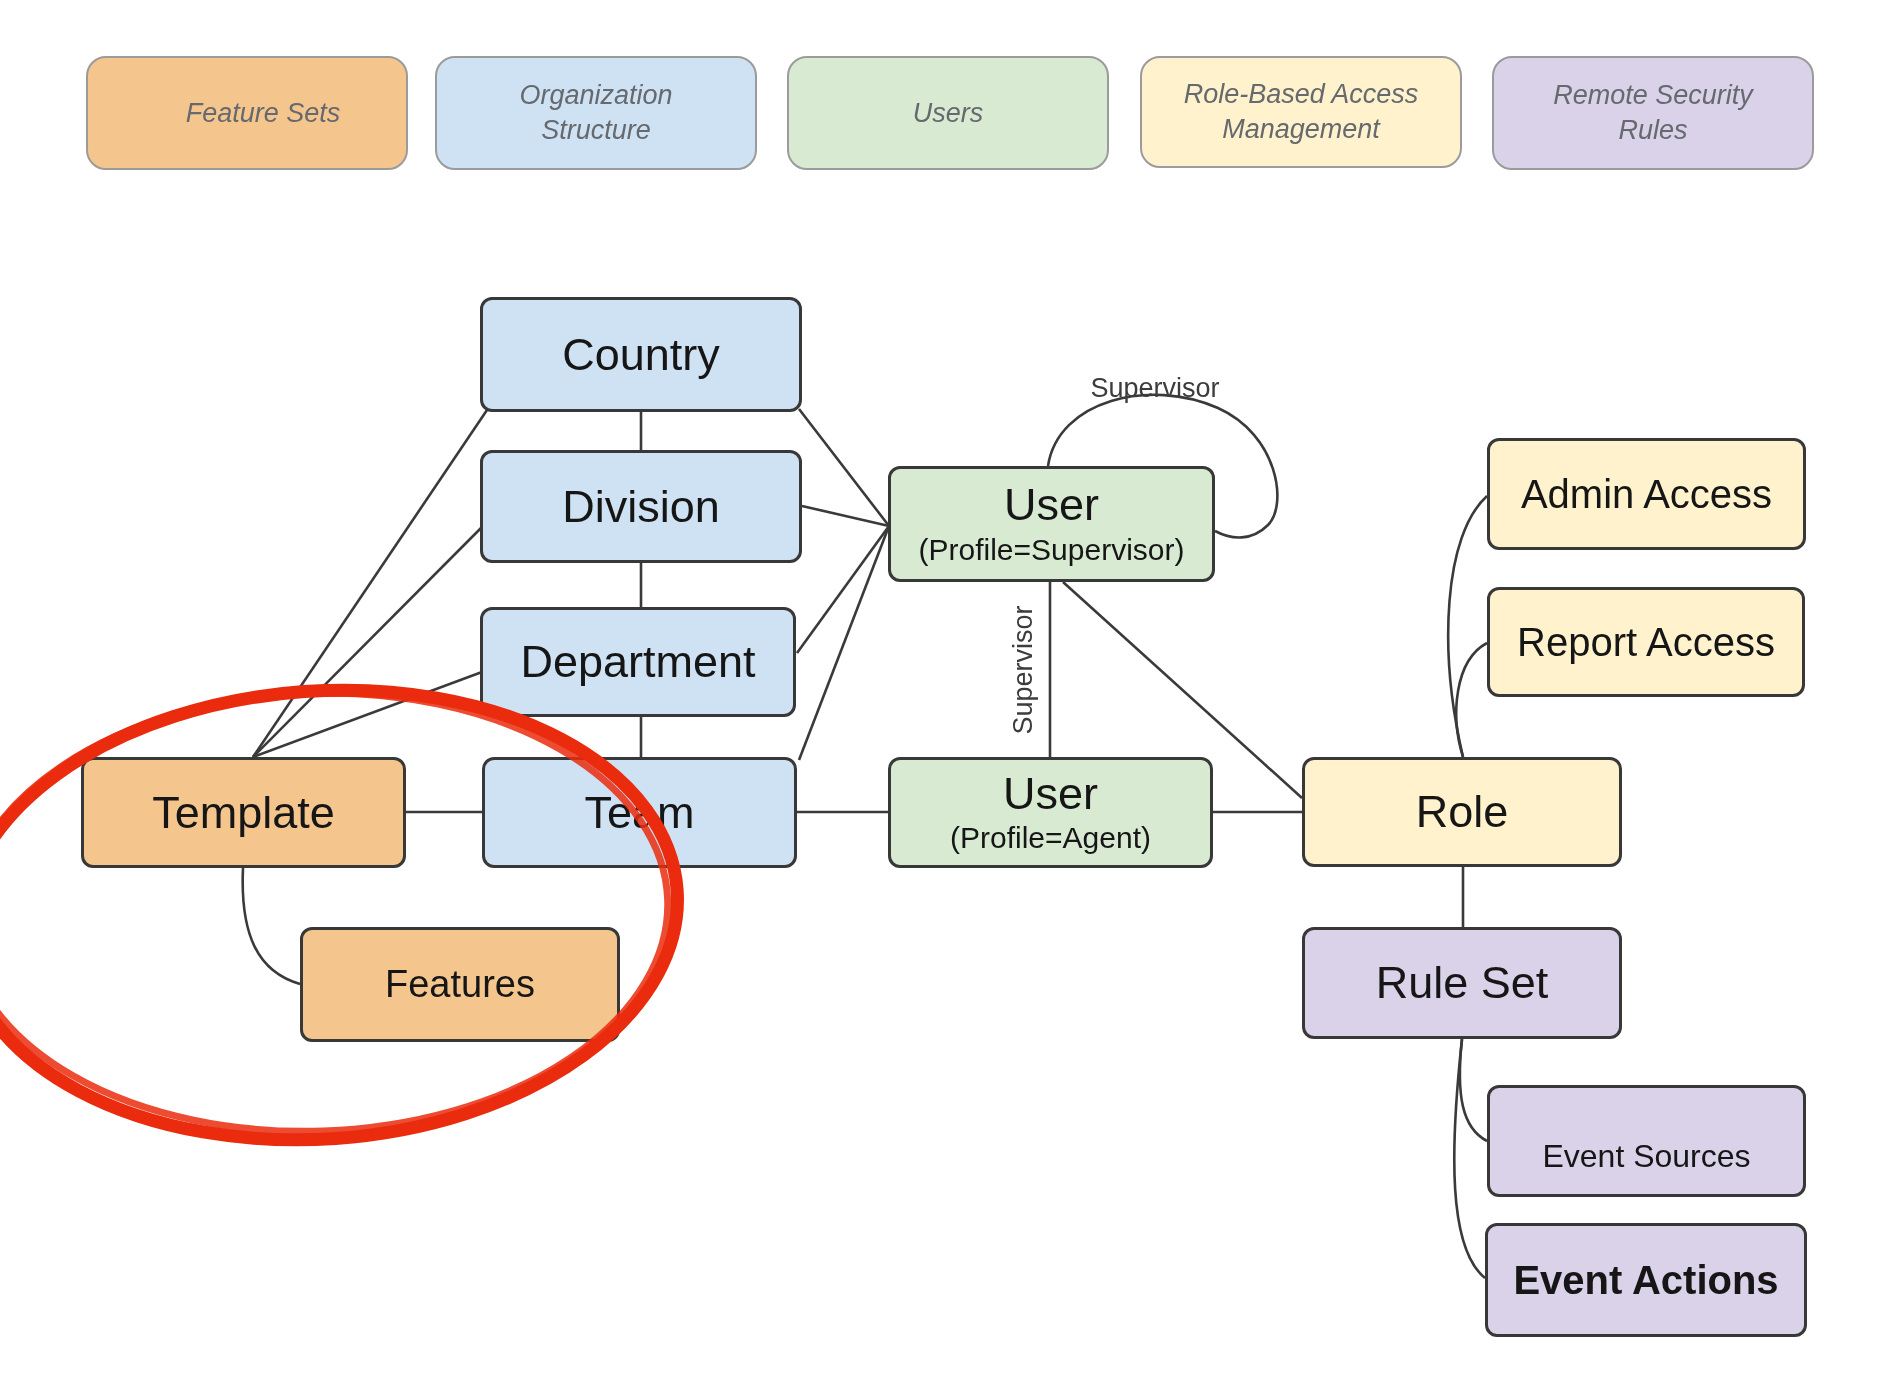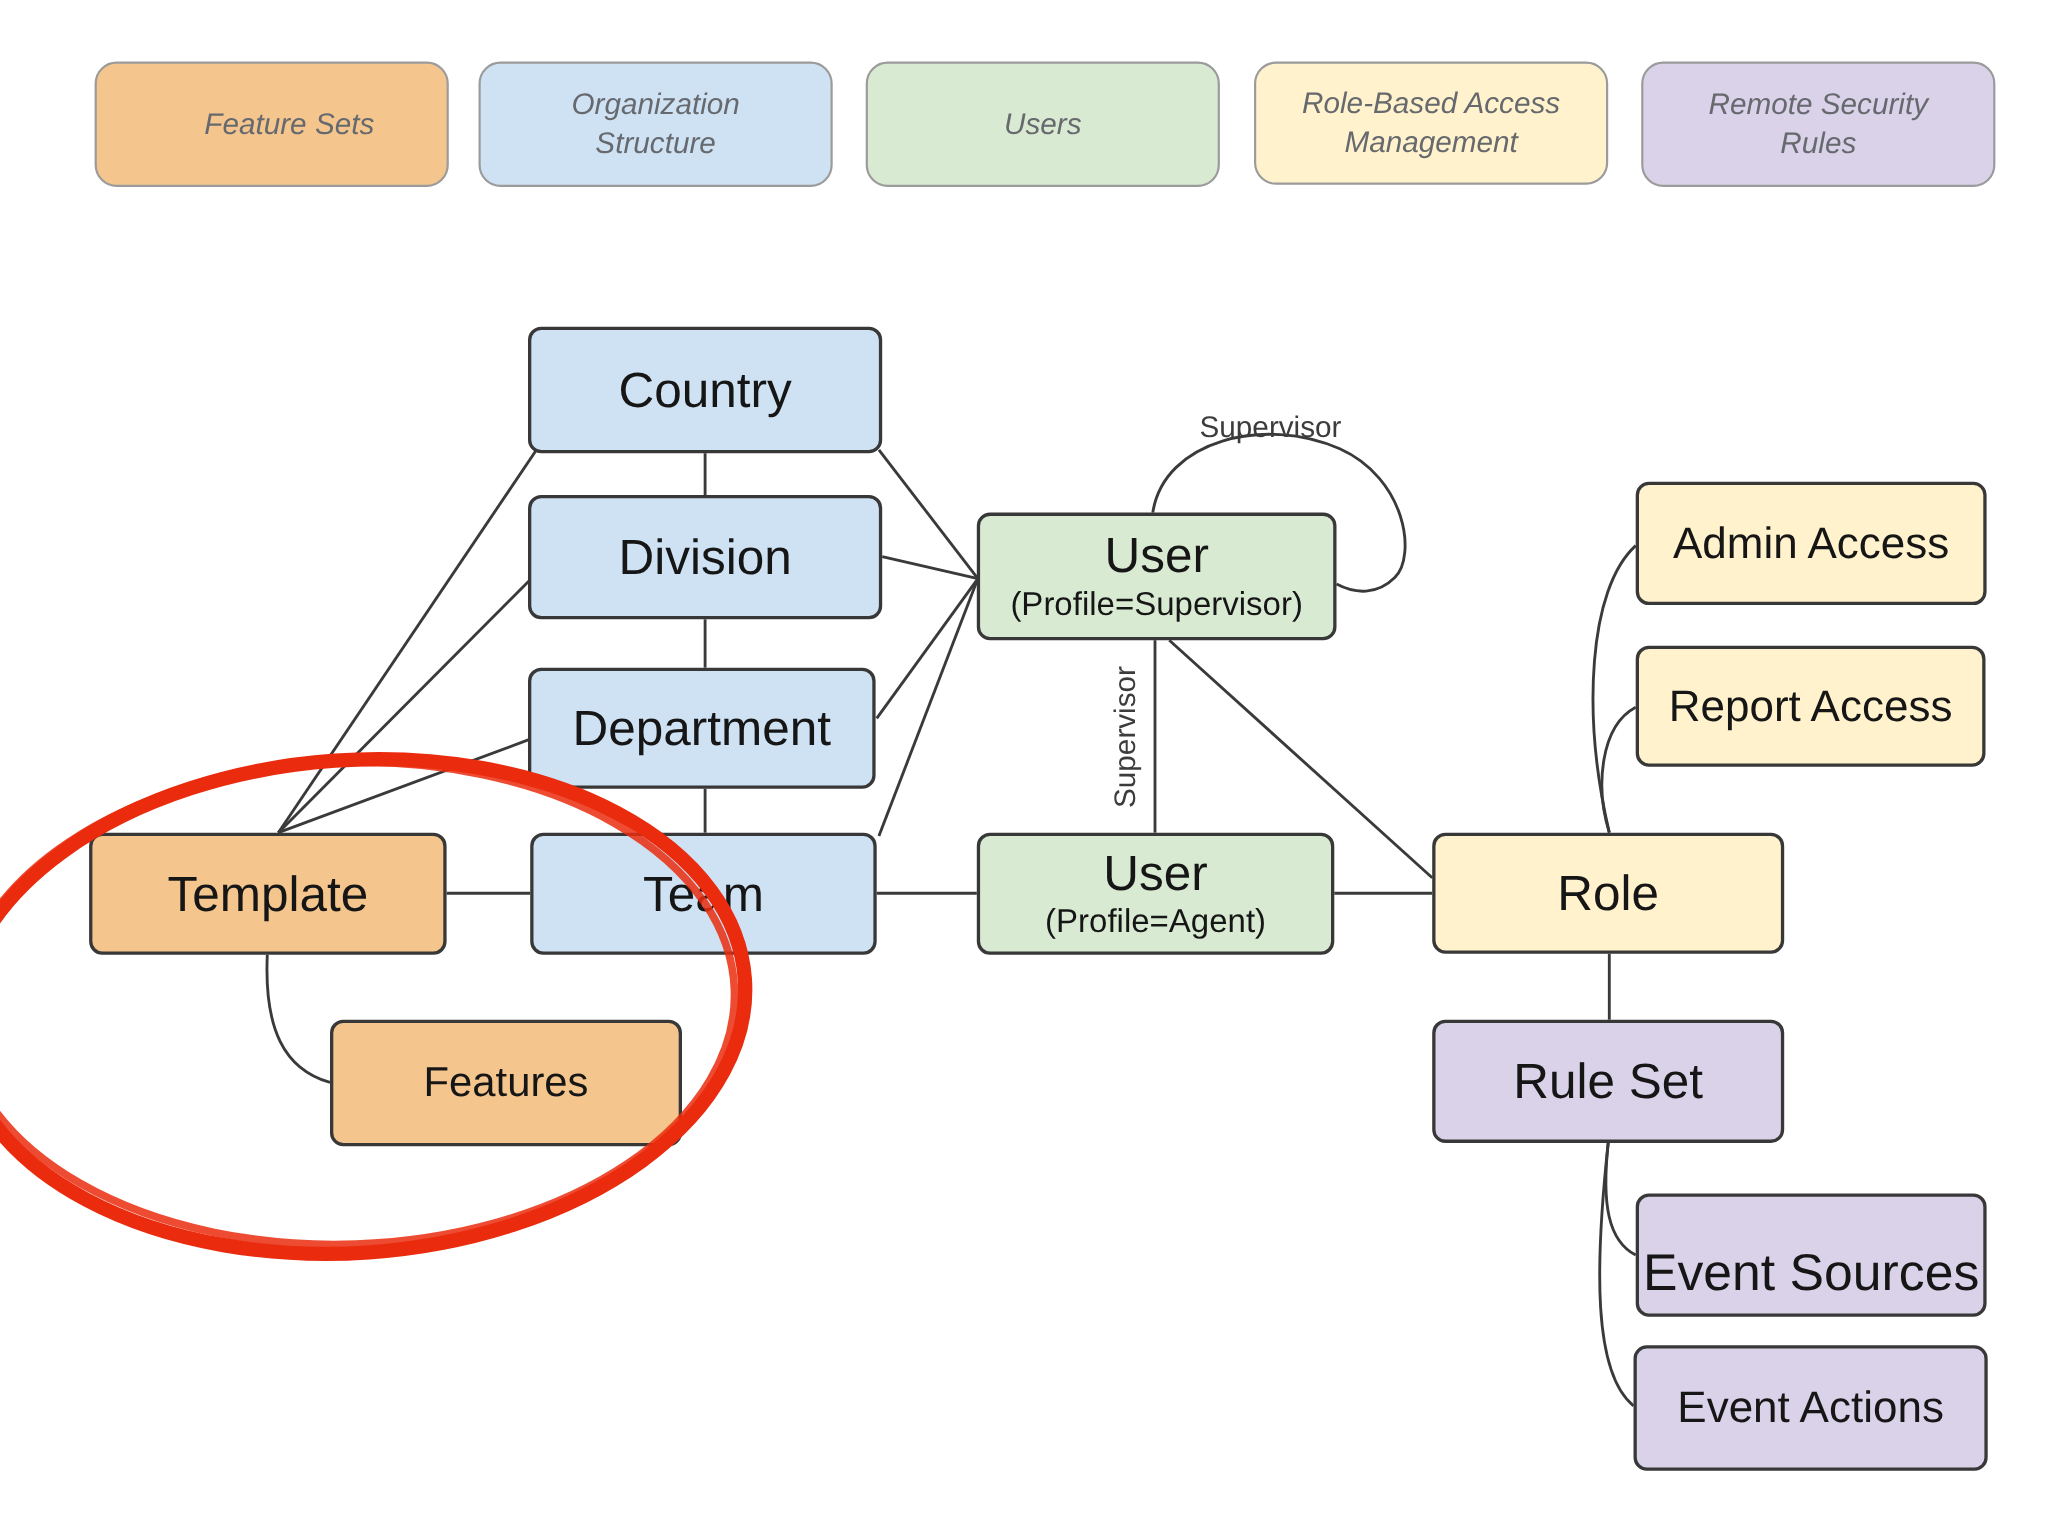--- a/index.html
+++ b/index.html
@@ -108,23 +108,23 @@
       <div class="box node-box" style="left: 1487px; top: 438px; width: 319px; height: 112px; background: rgb(255, 242, 204);">
         <div class="node-label" style="font-size: 40px;">Admin Access</div>
       </div>
       <div class="box node-box" style="left: 1487px; top: 587px; width: 318px; height: 110px; background: rgb(255, 242, 204);">
         <div class="node-label" style="font-size: 40px;">Report Access</div>
       </div>
       <div class="box node-box" style="left: 1302px; top: 927px; width: 320px; height: 112px; background: rgb(217, 210, 233);">
         <div class="node-label">Rule Set</div>
       </div>
       <div class="box node-box" style="left: 1487px; top: 1085px; width: 319px; height: 112px; background: rgb(217, 210, 233);">
-        <div class="node-label" style="font-size: 47px; margin-top: 32px;">Event Sources</div>
+        <div class="node-label" style="font-size: 32px; margin-top: 32px;">Event Sources</div>
       </div>
-      <div class="box node-box" style="left: 1485px; top: 1223px; width: 322px; height: 114px; background: rgb(217, 210, 233);">
+      <div class="box node-box" style="left: 1485px; top: 1223px; width: 322px; height: 114px; background: rgb(217, 210, 233); font-weight: bold;">
         <div class="node-label" style="font-size: 40px;">Event Actions</div>
       </div>
     </div>
   <svg id="annotation-layer" class="layer" viewBox="0 0 1884 1380">
       <ellipse cx="320" cy="915" rx="358" ry="224" class="anno-ellipse" stroke="#ea2b0e" stroke-width="13" opacity="1" transform="rotate(-4 320 915)"></ellipse>
       <ellipse cx="316" cy="912" rx="352" ry="219" class="anno-ellipse" stroke="#ea2b0e" stroke-width="7" opacity="0.85" transform="rotate(-2 320 915)"></ellipse>
     </svg>
 </div>
 
 </body></html>

